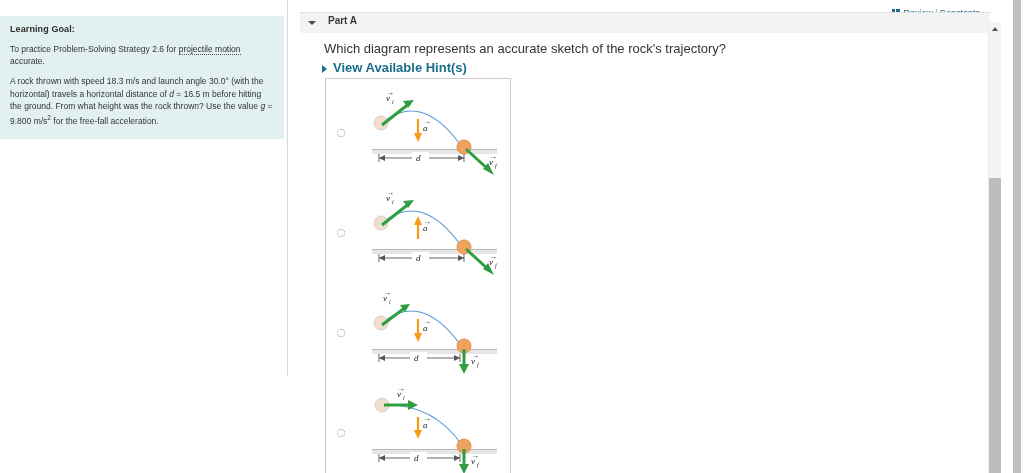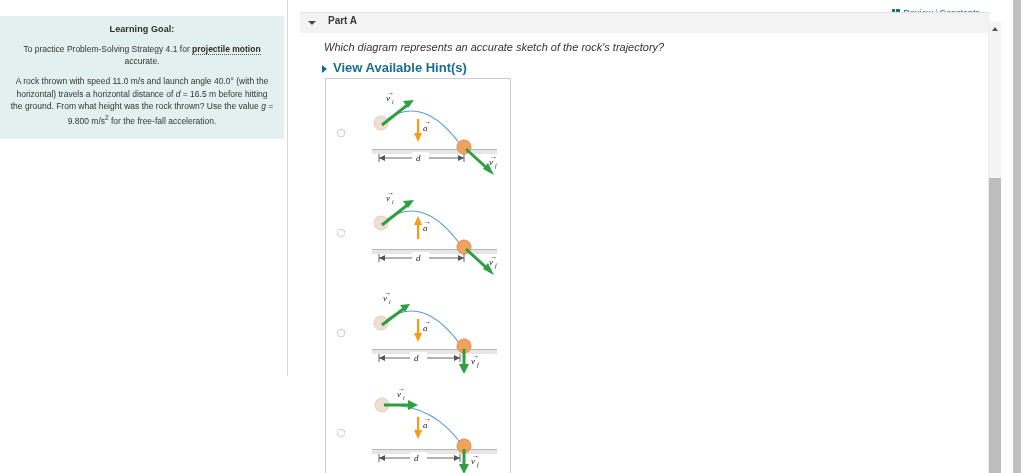--- a/index.html
+++ b/index.html
@@ -10,38 +10,37 @@
     overflow: hidden;
   }
   #root { position: relative; width: 1024px; height: 473px; background:#fff; }
 
   
   #left-panel {
     position: absolute; left: 0; top: 0; width: 288px; height: 376px;
     background: #ffffff;
     border-right: 1px solid #d8d8d8;
     box-sizing: border-box;
-    text-align: center;
   }
   #goal-box {
     position: absolute; left: 0; top: 16px; width: 284px;
     background: #e2f1ef;
     padding: 8px 10px 12px 10px;
     box-sizing: border-box;
   }
   #goal-title {
     font-size: 9px; font-weight: bold; color: #2b2b2b;
     margin: 0 0 9px 0; letter-spacing: .1px;
   }
   .goal-para {
     font-size: 8.5px; color: #333; line-height: 12.2px; margin: 0 0 8px 0;
   }
   .goal-para:last-child { margin-bottom: 0; }
   .dotlink {
-    color: #2b2b2b; border-bottom: 1px dotted #555; cursor: pointer; font-weight: bold;
+    color: #2b2b2b; border-bottom: 1px dotted #555; cursor: pointer;
   }
   .sup { font-size: 6.5px; vertical-align: super; }
   .ital { font-style: italic; }
 
   
   #main {
     position: absolute; left: 288px; top: 0; right: 0; height: 347px;
     background: #ffffff;
   }
   #topbar {
@@ -74,21 +73,21 @@
     border-right: 4px solid transparent;
     border-top: 4px solid #4a4a4a;
   }
   #parta-label {
     position: absolute; left: 28px; top: 2px;
     font-size: 10px; font-weight: bold; color: #3a3a3a;
   }
 
   #question-text {
     position: absolute; left: 36px; top: 41px;
-    font-size: 11px; color: #333; font-style: italic;
+    font-size: 13px; color: #333;
   }
   #hints-row {
     position: absolute; left: 34px; top: 60px;
     font-size: 13px; font-weight: bold; color: #1b6d8d;
     cursor: pointer;
   }
   #hints-caret {
     display: inline-block; width: 0; height: 0;
     border-top: 4px solid transparent;
     border-bottom: 4px solid transparent;
@@ -151,23 +150,23 @@
 </style>
 </head>
 <body>
 
 <div id="root">
 
   <div id="left-panel">
     <div id="goal-box">
       <div id="goal-title">Learning Goal:</div>
 
-      <p class="goal-para"><span>To practice Problem-Solving Strategy 4.1 for </span><span class="dotlink">projectile motion</span><span> accurate.</span></p>
-
-      <p class="goal-para"><span>A rock thrown with speed 11.0 m/s and launch angle 40.0</span><span>°</span><span> (with the</span>
+      <p class="goal-para"><span>To practice Problem-Solving Strategy 2.6 for </span><span class="dotlink">projectile motion</span><span> accurate.</span></p>
+
+      <p class="goal-para"><span>A rock thrown with speed 18.3 m/s and launch angle 30.0</span><span>°</span><span> (with the</span>
         <span>horizontal) travels a horizontal distance of </span><span class="ital">d</span><span> = 16.5 m before hitting the</span>
         <span>ground. From what height was the rock thrown? Use the value </span><span class="ital">g</span><span> = 9.800</span>
         <span>m/s</span><span class="sup">2</span><span> for the free-fall acceleration.</span></p>
     </div>
   </div>
 
   <div id="main">
 
     <div id="topbar">
       <div id="review-constants">

